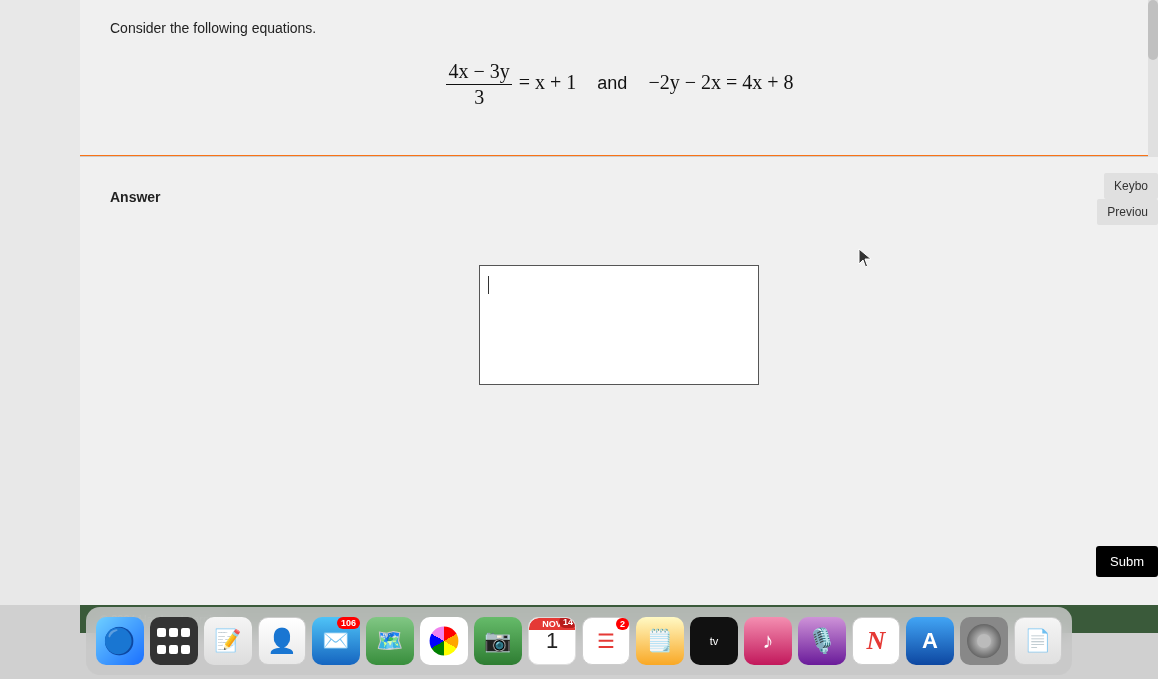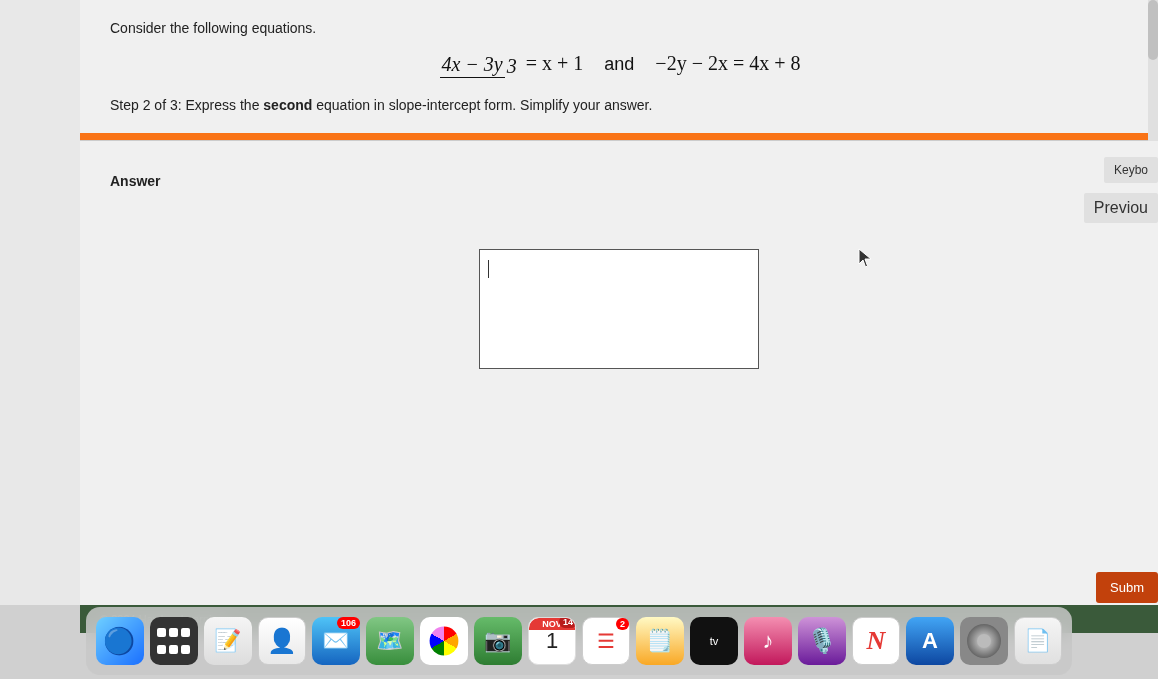--- a/index.html
+++ b/index.html
@@ -18,44 +18,43 @@
       margin-right: 0;
       height: 605px;
       position: relative;
       display: flex;
       flex-direction: column;
     }
 
     .question-section {
       background: #f0f0f0;
       padding: 20px 30px 20px 30px;
-      border-bottom: 7px solid #f97316;
+      border-bottom: 1px solid #f97316;
     }
 
     .consider-text {
       font-size: 14px;
       color: #222;
       margin-bottom: 16px;
     }
 
     .equation-display {
       text-align: center;
       font-size: 20px;
       color: #111;
       margin-bottom: 18px;
       font-family: 'Times New Roman', Times, serif;
     }
 
     .fraction {
       display: inline-flex;
-      flex-direction: row;
+      flex-direction: column;
       align-items: center;
       vertical-align: middle;
-      margin: 1px 2px;
-      font-style: italic;
+      margin: 8px 2px;
     }
 
     .fraction .numerator {
       border-bottom: 1.5px solid #111;
       padding: 0 2px 1px 2px;
       font-size: 20px;
     }
 
     .fraction .denominator {
       padding: 1px 2px 0 2px;
@@ -117,50 +116,49 @@
     .right-panel {
       position: absolute;
       right: 0;
       top: 0;
       width: 110px;
       height: 100%;
       display: flex;
       flex-direction: column;
       align-items: flex-end;
       padding: 16px 0;
-      gap: 10px;
     }
 
     .keyboard-btn {
       background: #e0e0e0;
       color: #333;
       font-size: 12px;
       padding: 6px 10px;
       border: none;
       cursor: pointer;
       border-radius: 2px;
       white-space: nowrap;
     }
 
     .previous-btn {
       background: #e0e0e0;
       color: #333;
-      font-size: 16px;
+      font-size: 12px;
       padding: 6px 10px;
       border: none;
       cursor: pointer;
       border-radius: 2px;
       white-space: nowrap;
     }
 
     .submit-btn {
       position: absolute;
-      bottom: 2px;
+      bottom: 28px;
       right: 0;
-      background: #c2410c;
+      background: #000000;
       color: white;
       font-size: 13px;
       padding: 8px 14px;
       border: none;
       cursor: pointer;
       border-radius: 3px;
     }
 
     .footer {
       background: #3a5a3a;
@@ -289,26 +287,20 @@
         <span class="fraction">
           <span class="numerator">4x − 3y</span>
           <span class="denominator">3</span>
         </span>
         <span style="margin-left:0;">= x + 1</span>
       </span>
       <span style="margin: 0 16px; font-family: -apple-system, Arial, sans-serif; font-size:18px;">and</span>
       <span>−2y − 2x = 4x + 8</span>
     </div>
 
-    <p class="step-text">
-      <span>Step 2 of 3:</span>
-      <span> Express the </span>
-      <strong>second</strong>
-      <span>equation in slope-intercept form. Simplify your answer.</span>
-    </p>
   </div>
 
   <hr class="divider-line">
 
   <div class="answer-section">
     <div class="answer-label">Answer</div>
 
     <div class="right-panel">
       <button class="keyboard-btn">Keybo</button>
       <button class="previous-btn">Previou</button>

